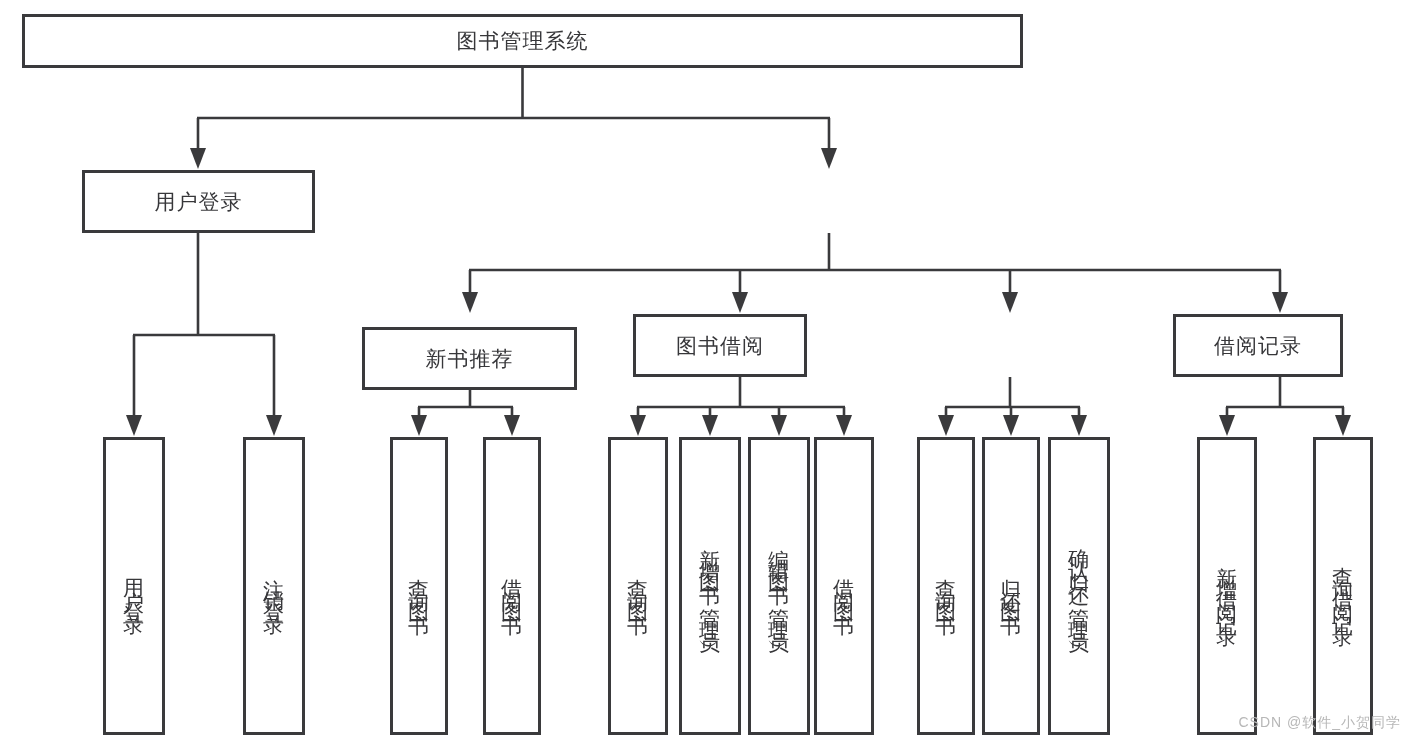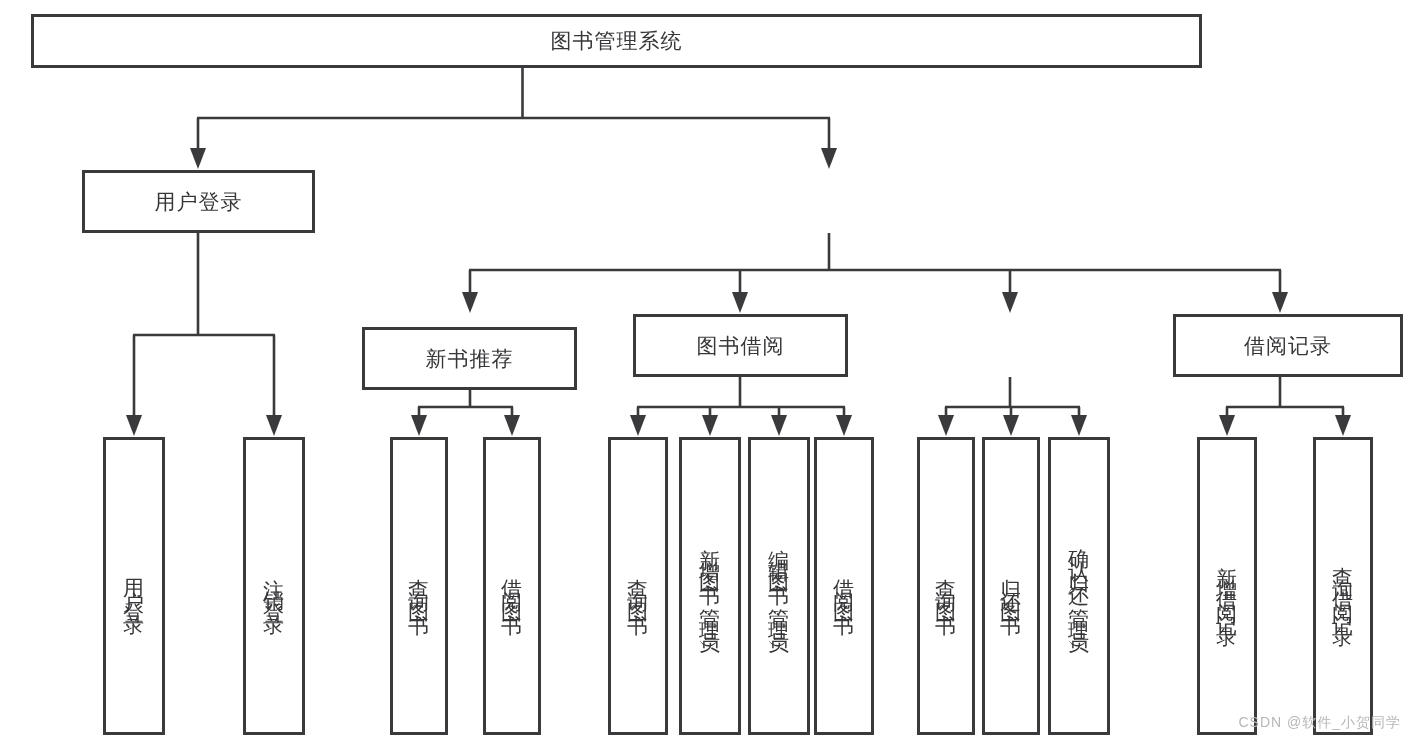--- a/index.html
+++ b/index.html
@@ -56,27 +56,27 @@
     position: absolute;
     right: 4px;
     top: 714px;
     font-size: 14px;
     color: #b7b7b7;
     z-index: 10;
     letter-spacing: 1px;
   }
 
   
-  .n-root   { left: 22px;  top: 14px;  width: 1171px; height: 54px; margin-left: 9px; }
+  .n-root   { left: 22px;  top: 14px;  width: 1001px; height: 54px; }
   .n-login  { left: 82px;  top: 170px; width: 233px;  height: 63px; }
   .n-mgmt   { left: 711px; top: 170px; width: 236px;  height: 63px; }
   .n-rec    { left: 362px; top: 327px; width: 215px;  height: 63px; }
-  .n-bor    { left: 633px; top: 314px; width: 215px;  height: 63px; }
+  .n-bor    { left: 633px; top: 314px; width: 174px;  height: 63px; }
   .n-cur    { left: 903px; top: 314px; width: 215px;  height: 63px; }
-  .n-his    { left: 1173px;top: 314px; width: 230px;  height: 63px; }
+  .n-his    { left: 1173px;top: 314px; width: 170px;  height: 63px; }
 
   .lf { top: 437px; height: 298px; }
   .lf-a1 { left: 103px;  width: 62px; }
   .lf-a2 { left: 243px;  width: 62px; }
   .lf-b1 { left: 390px;  width: 58px; }
   .lf-b2 { left: 483px;  width: 58px; }
   .lf-c1 { left: 608px;  width: 60px; }
   .lf-c2 { left: 679px;  width: 62px; }
   .lf-c3 { left: 748px;  width: 62px; }
   .lf-c4 { left: 814px;  width: 60px; }

